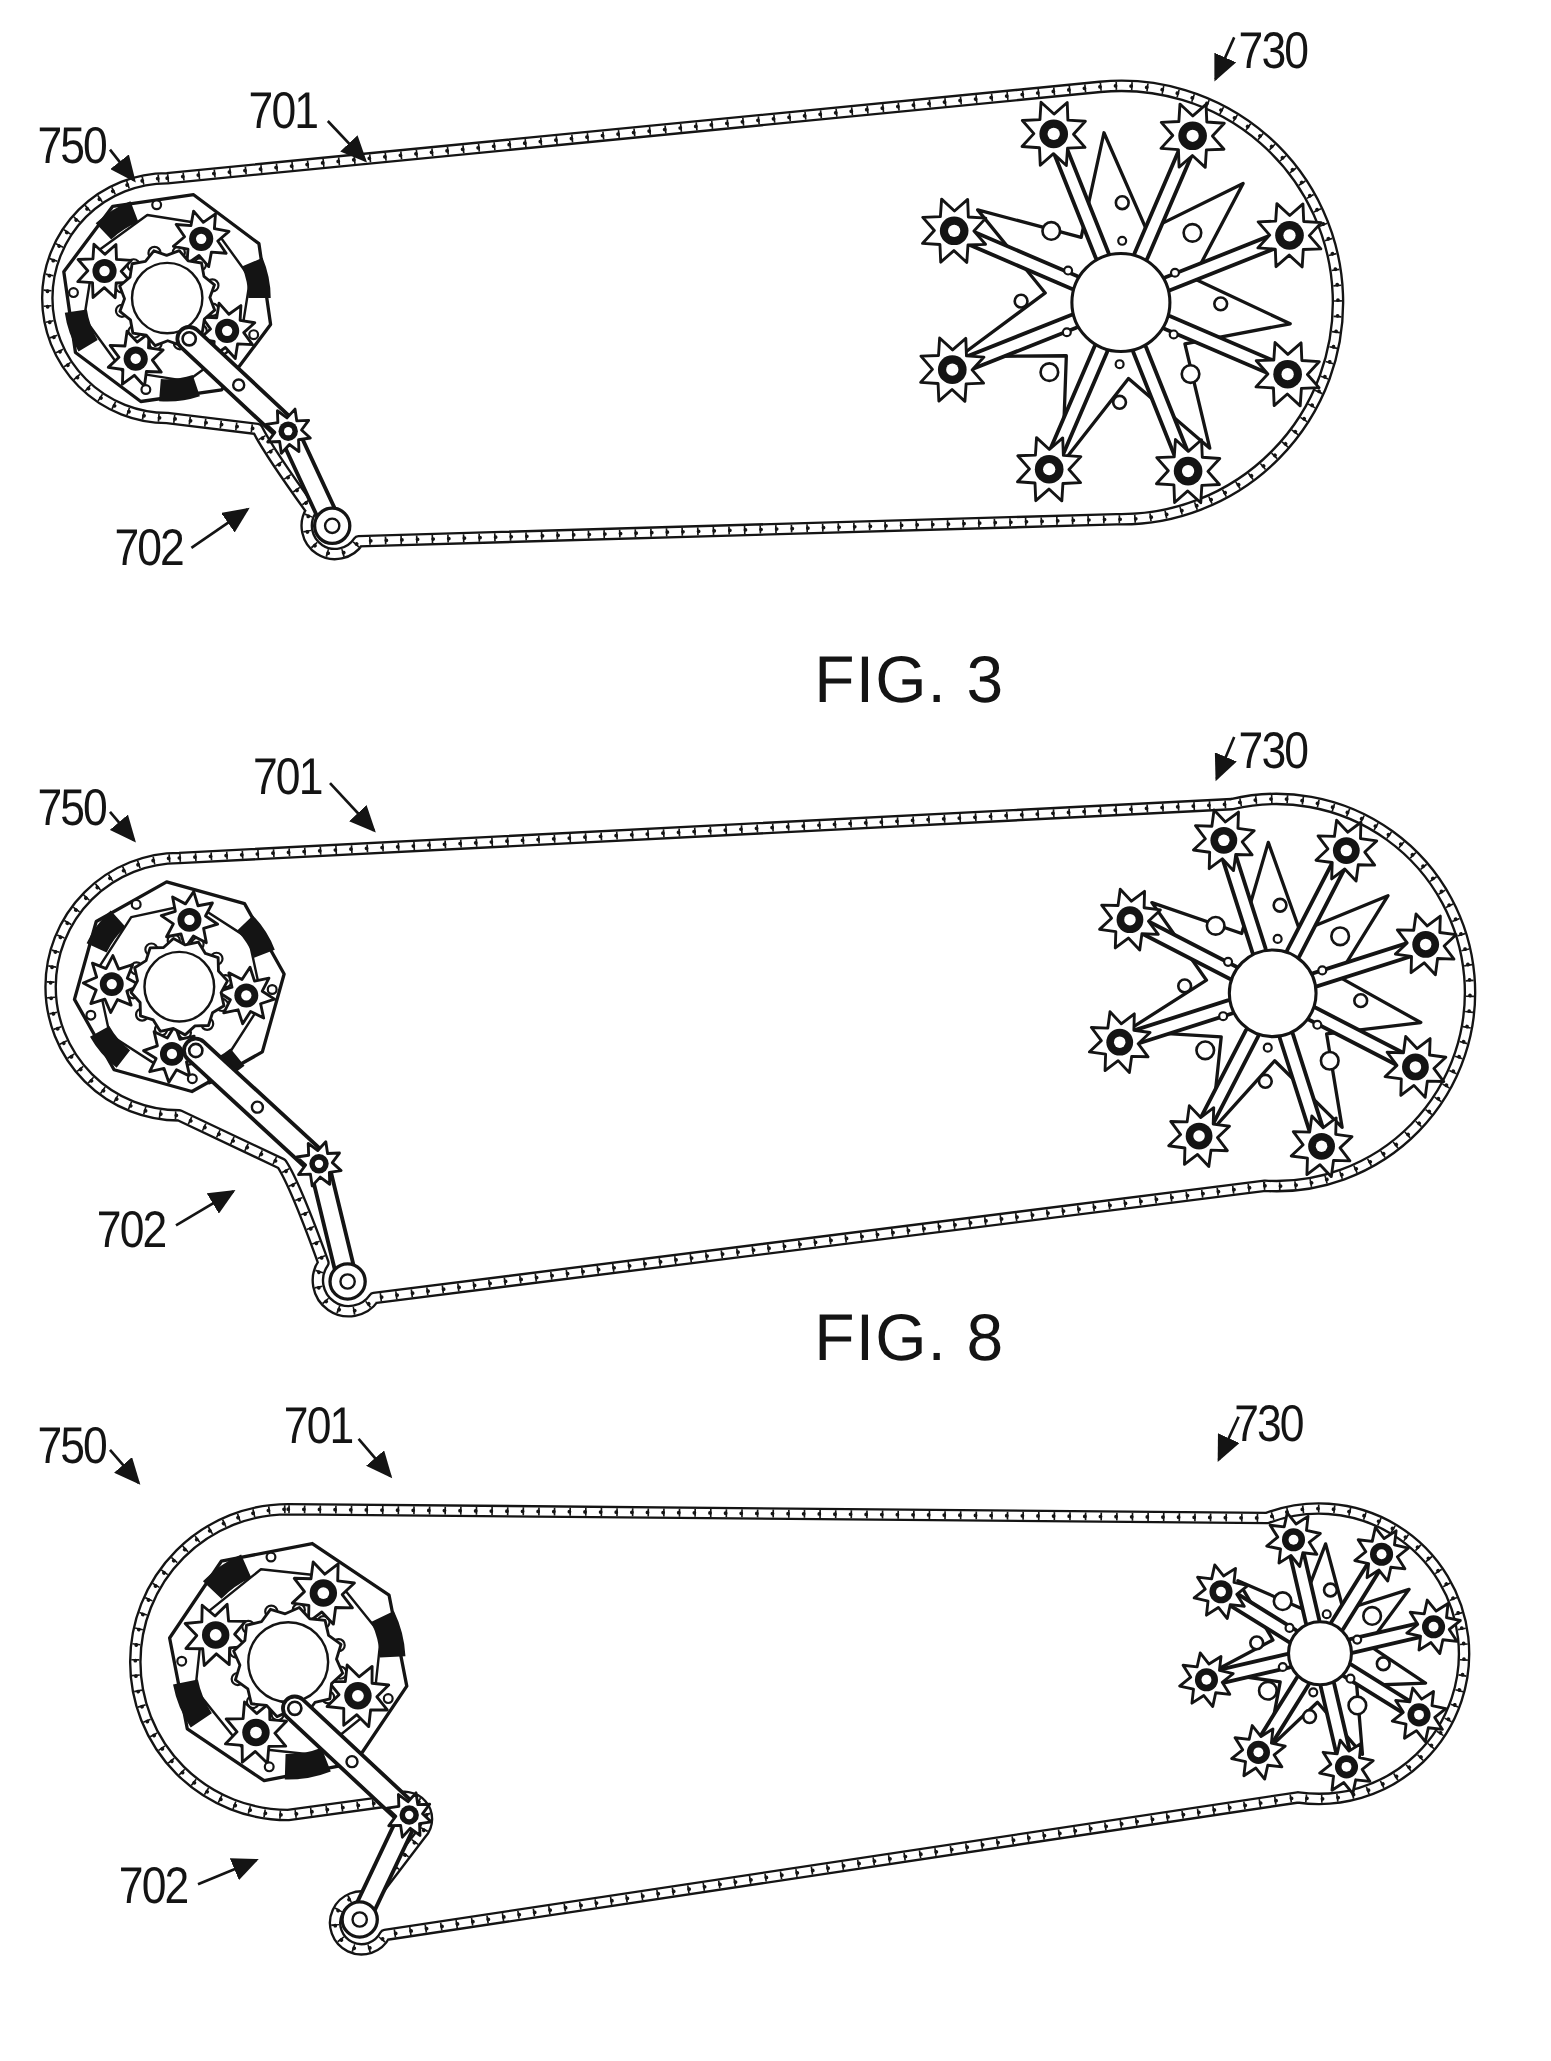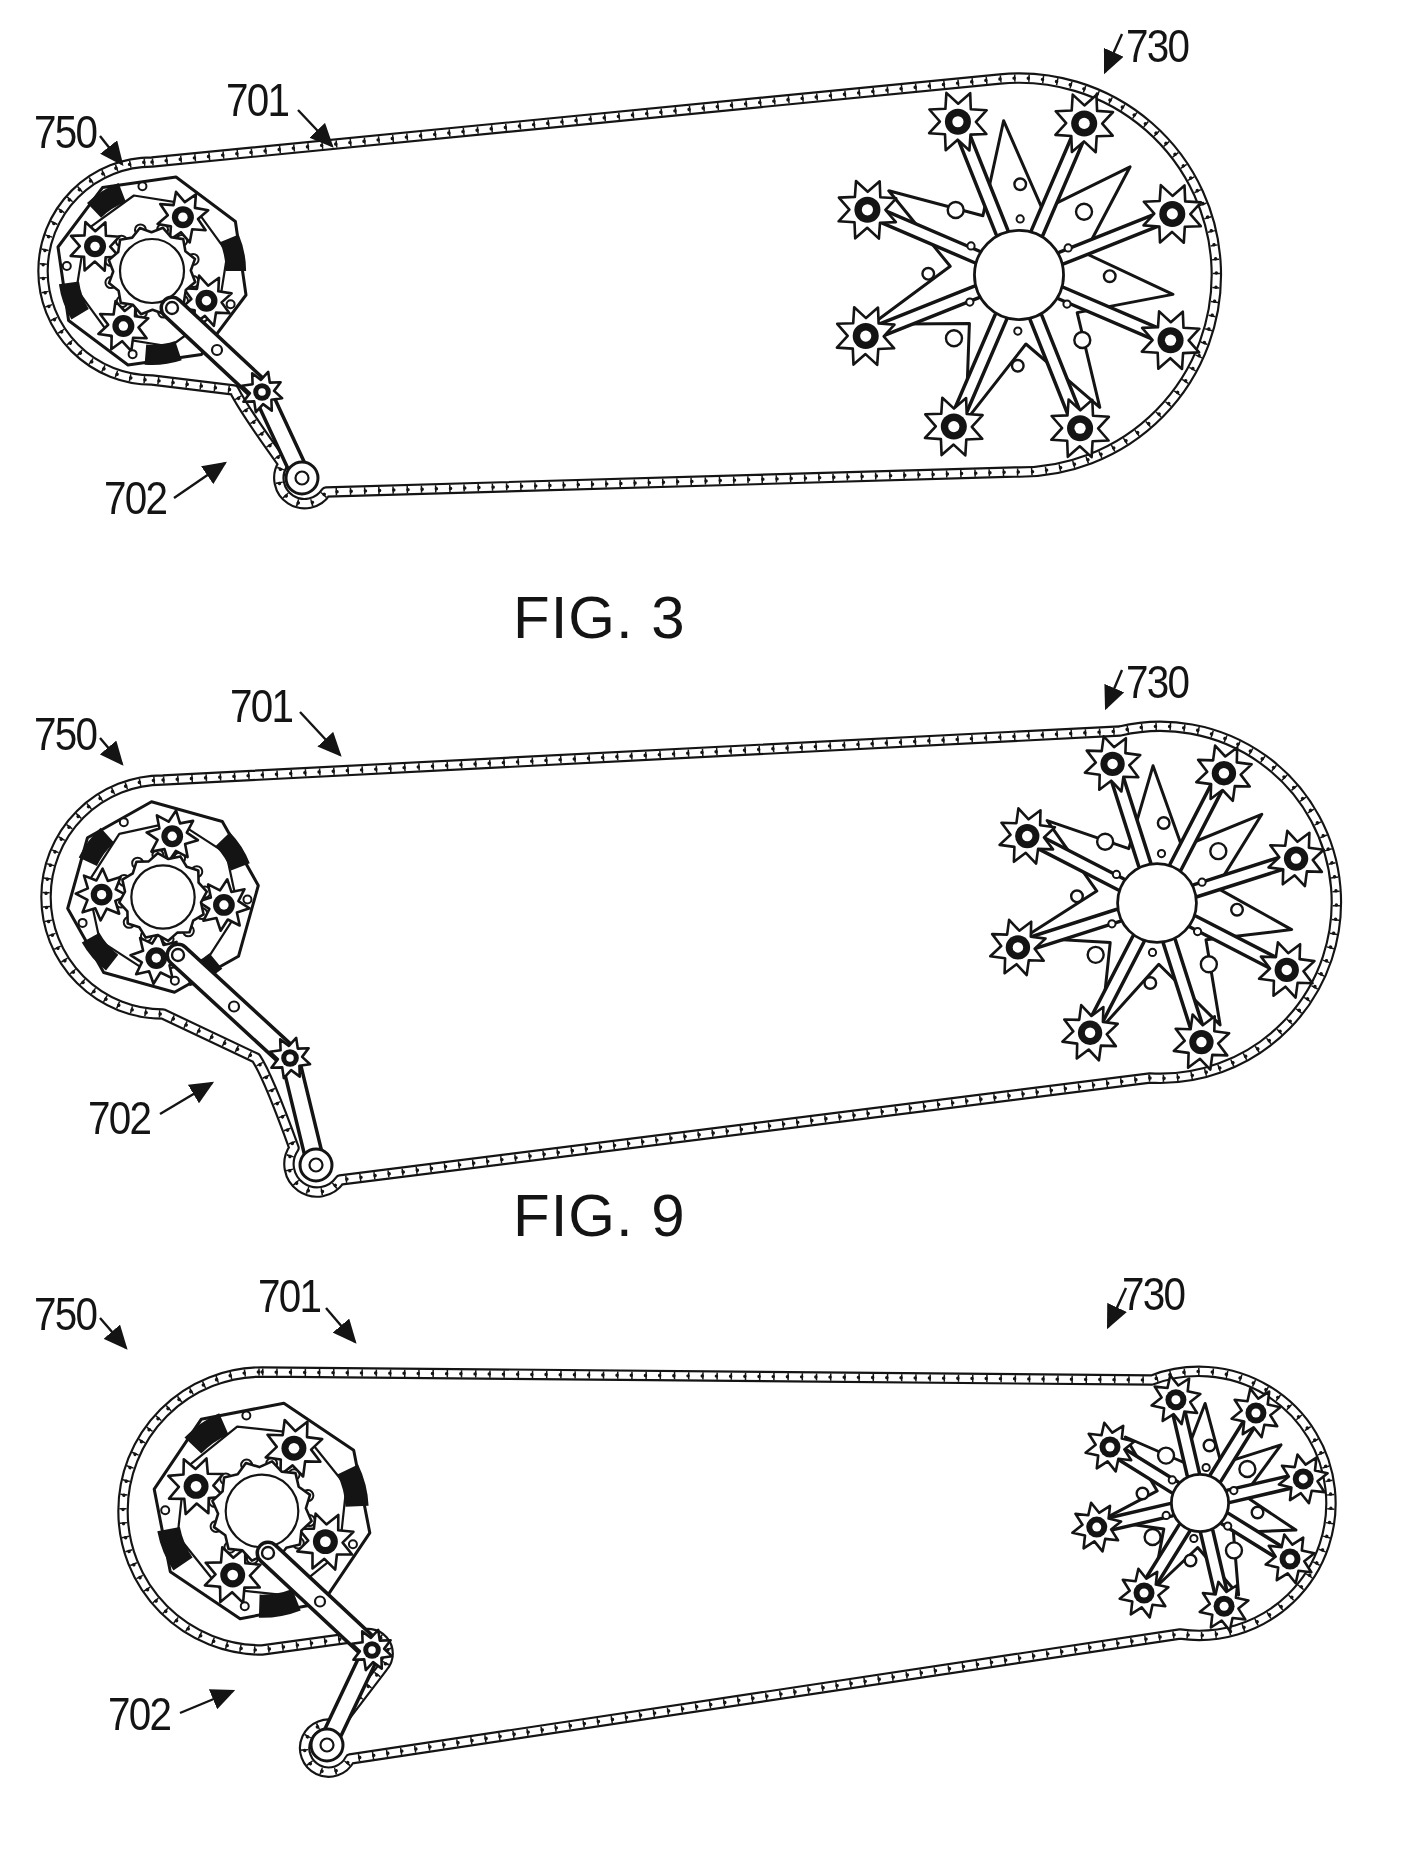--- a/index.html
+++ b/index.html
@@ -1,21 +1,21 @@
 <!DOCTYPE html>
 <html><head>
 <meta charset="utf-8">
 <style>
   html,body{margin:0;padding:0;background:#fff;}
   .page{position:relative;width:1410px;height:1874px;background:#fff;overflow:hidden;
         font-family:"Liberation Sans", sans-serif;color:#141414;}
   .art{position:absolute;left:0;top:0;}
   .ref-label{position:absolute;font-size:47px;line-height:1;letter-spacing:-2px;
              transform:scaleX(.86);transform-origin:left top;color:#141414;white-space:nowrap;}
-  .fig-caption{position:absolute;left:513px;width:400px;text-align:left;
+  .fig-caption{position:absolute;left:513px;width:400px;text-align:right;
                font-size:60px;line-height:1;letter-spacing:1px;color:#141414;white-space:nowrap;}
 </style>
 </head>
 <body>
 
 <div class="page">
 
   <svg class="art" width="1410" height="1874" viewBox="0 0 1410 1874">
     <defs>
       <marker id="arr" markerWidth="11" markerHeight="9" refX="9" refY="4.5" orient="auto">
@@ -390,20 +390,20 @@
   <div class="ref-label" style="left:34px;top:108px">750</div>
   <div class="ref-label" style="left:226px;top:76px">701</div>
   <div class="ref-label" style="left:104px;top:474px">702</div>
   <div class="ref-label" style="left:1126px;top:22px">730</div>
   <div class="fig-caption" style="top:588px">FIG. 3</div>
 
   <div class="ref-label" style="left:34px;top:710px">750</div>
   <div class="ref-label" style="left:230px;top:682px">701</div>
   <div class="ref-label" style="left:88px;top:1094px">702</div>
   <div class="ref-label" style="left:1126px;top:658px">730</div>
-  <div class="fig-caption" style="top:1186px">FIG. 9</div>
+  <div class="fig-caption" style="top:1186px">FIG. 8</div>
 
   <div class="ref-label" style="left:34px;top:1290px">750</div>
   <div class="ref-label" style="left:258px;top:1272px">701</div>
   <div class="ref-label" style="left:108px;top:1690px">702</div>
   <div class="ref-label" style="left:1122px;top:1270px">730</div>
 
 </div>
 
 </body></html>

